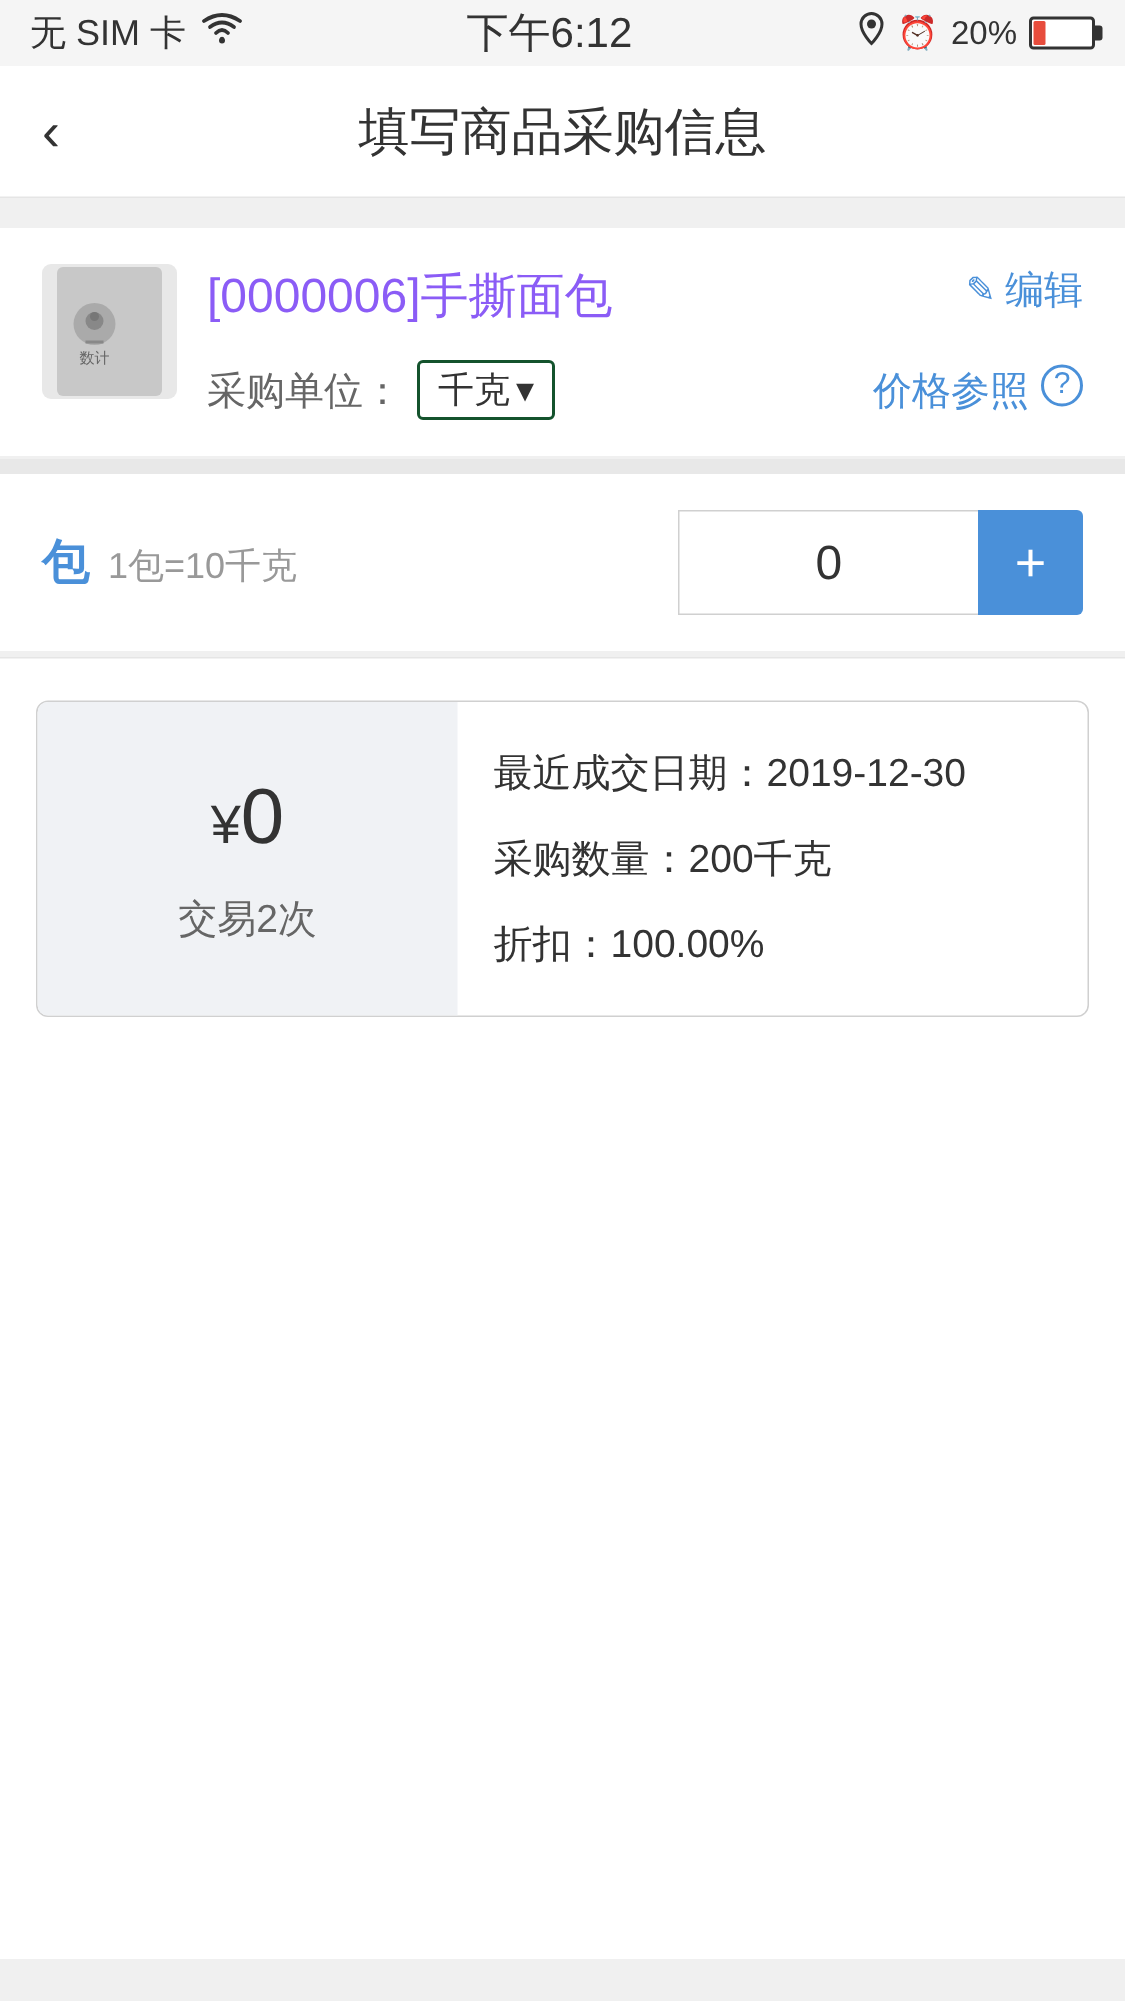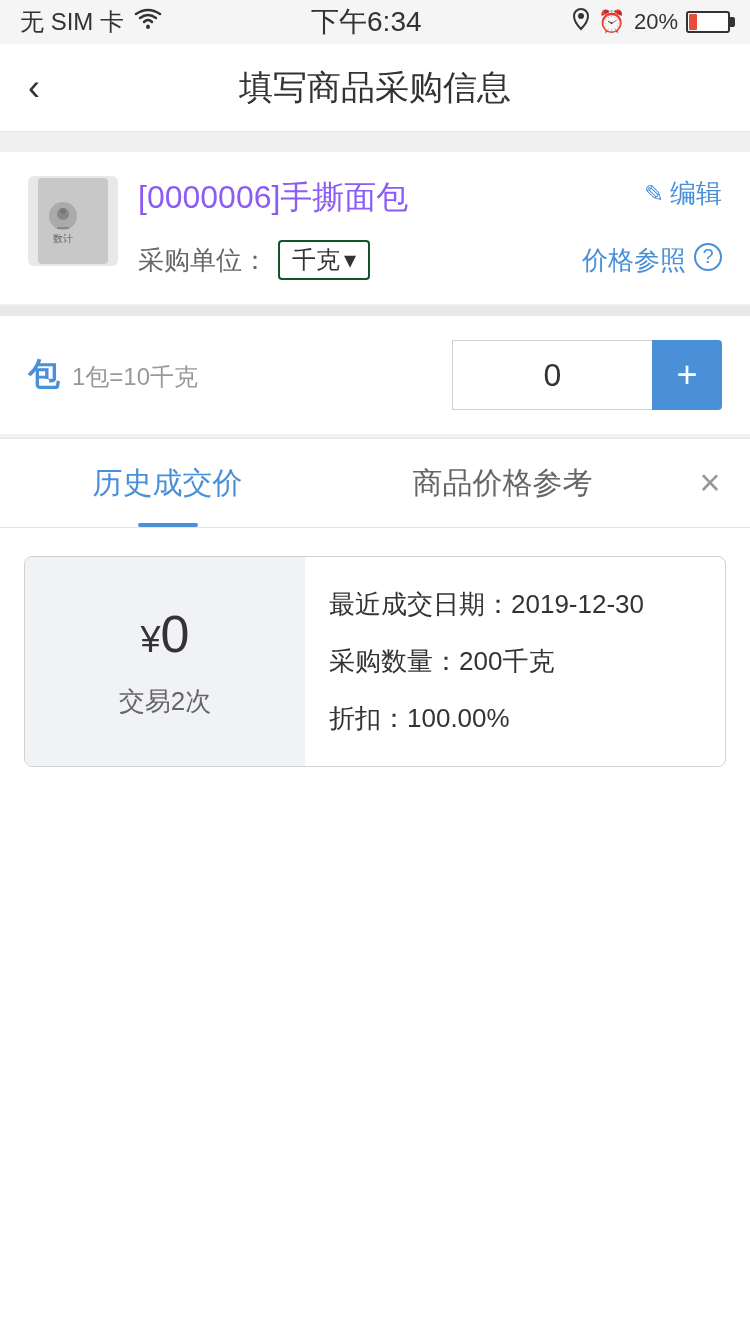--- a/index.html
+++ b/index.html
@@ -366,21 +366,21 @@
     <span>
       <svg width="28" height="22" viewBox="0 0 28 22">
         <path d="M14 18 Q14 18 14 18" stroke="#333" stroke-width="3" fill="none" stroke-linecap="round"></path>
         <path d="M10 14 Q14 10 18 14" stroke="#333" stroke-width="2.5" fill="none" stroke-linecap="round"></path>
         <path d="M6 10 Q14 4 22 10" stroke="#333" stroke-width="2.5" fill="none" stroke-linecap="round"></path>
         <path d="M2 6 Q14 -2 26 6" stroke="#333" stroke-width="2.5" fill="none" stroke-linecap="round"></path>
         <circle cx="14" cy="19" r="2" fill="#333"></circle>
       </svg>
     </span>
   </div>
-  <div class="status-center">下午6:34</div>
+  <div class="status-center">下午6:12</div>
   <div class="status-right">
     <span>
       <svg width="20" height="24" viewBox="0 0 20 24">
         <path d="M10 2 A7 7 0 0 1 17 9 C17 15 10 22 10 22 C10 22 3 15 3 9 A7 7 0 0 1 10 2Z" stroke="#333" stroke-width="2" fill="none"></path>
         <circle cx="10" cy="9" r="3" fill="#333"></circle>
       </svg>
     </span>
     <span>⏰</span>
     <span>20%</span>
     <div class="battery-icon">
@@ -439,30 +439,20 @@
     </div>
     <div class="quantity-control">
       <div class="quantity-input-box">0</div>
       <div class="quantity-plus-btn">+</div>
     </div>
   </div>
 </div>
 
 <div class="bottom-panel">
 
-  <div class="tab-row">
-    <div class="tab-item active">
-      <span>历史成交价</span>
-      <div class="tab-underline"></div>
-    </div>
-    <div class="tab-item inactive">
-      <span>商品价格参考</span>
-    </div>
-    <div class="tab-close">×</div>
-  </div>
 
   <div class="price-card">
     <div class="price-left">
       <div class="price-amount">
         <span class="price-yuan">¥</span><span class="price-num">0</span>
       </div>
       <div class="price-trades">交易2次</div>
     </div>
     <div class="price-right">
       <div class="price-detail-row">

